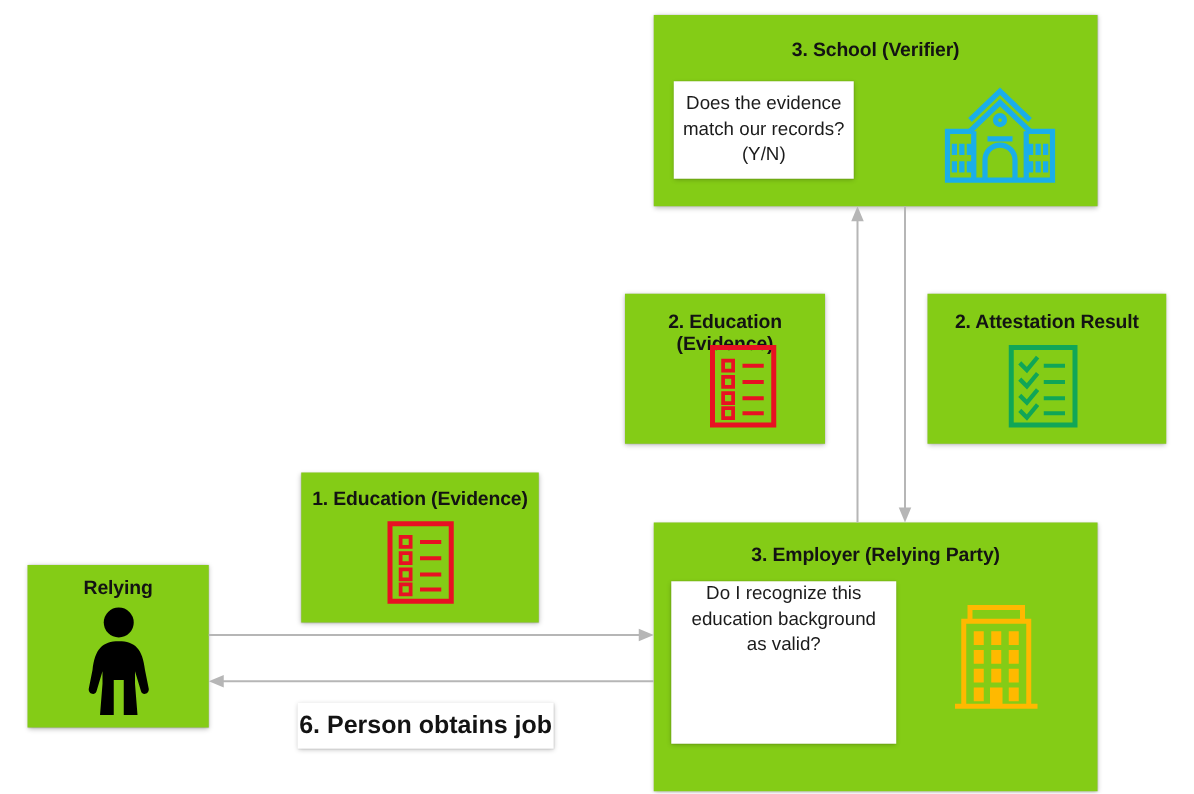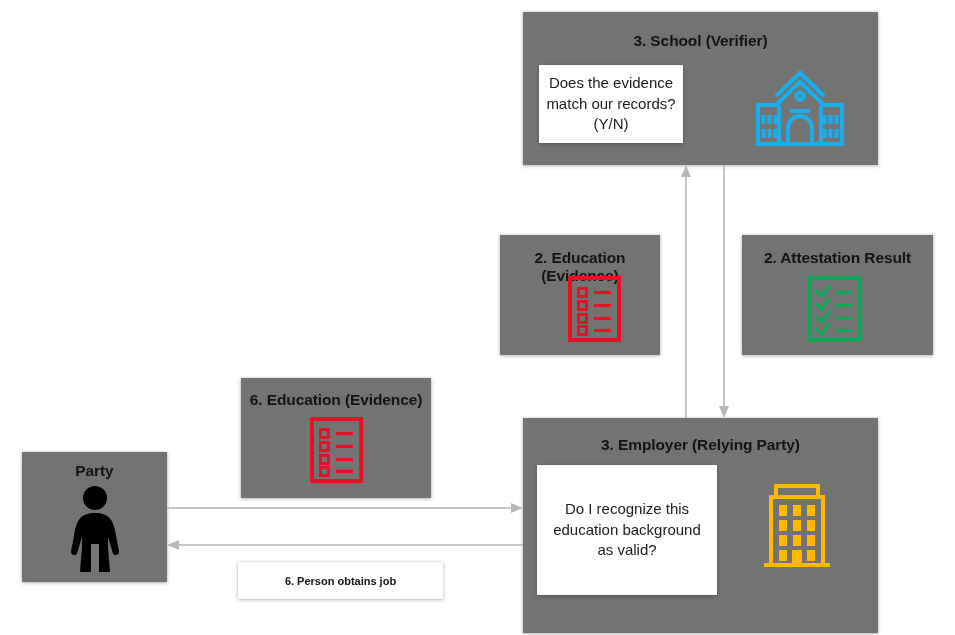--- a/index.html
+++ b/index.html
@@ -13,21 +13,21 @@
   }
   #canvas {
     position: relative;
     width: 955px;
     height: 635px;
     background: #ffffff;
     overflow: hidden;
   }
   .card {
     position: absolute;
-    background: #737373;
+    background: #84cc16;
     box-shadow: 0 1px 4px rgba(0,0,0,0.28), 0 0 1px rgba(0,0,0,0.18);
     box-sizing: border-box;
   }
   .card-title {
     position: absolute;
     left: 0;
     right: 0;
     text-align: center;
     font-size: 15.5px;
     font-weight: 700;
@@ -56,21 +56,21 @@
   }
 
   
   .flat-label {
     position: absolute;
     background: #ffffff;
     box-shadow: 0 1px 4px rgba(0,0,0,0.28), 0 0 1px rgba(0,0,0,0.18);
     display: flex;
     align-items: center;
     justify-content: center;
-    font-size: 11px;
+    font-size: 20px;
     font-weight: 700;
     color: #131313;
     box-sizing: border-box;
   }
 
   
   .arrow {
     position: absolute;
   }
   .arrow svg { display: block; overflow: visible; }
@@ -155,57 +155,57 @@
           <line x1="29" y1="17.5" x2="46" y2="17.5"></line>
           <line x1="29" y1="30.5" x2="46" y2="30.5"></line>
           <line x1="29" y1="43.5" x2="46" y2="43.5"></line>
           <line x1="29" y1="55.5" x2="46" y2="55.5"></line>
         </g>
       </svg>
     </span>
   </div>
 
   <div class="card" style="left:241px; top:378px; width:190px; height:120px;">
-    <div class="card-title" style="top:13px;">6. Education (Evidence)</div>
+    <div class="card-title" style="top:13px;">1. Education (Evidence)</div>
     <span class="icon-holder" style="left:68px; top:38px; width:55px; height:68px;">
       <svg viewBox="0 0 55 68" width="55" height="68" aria-hidden="true">
         <rect x="3" y="3" width="49" height="62" fill="none" stroke="#e81123" stroke-width="4"></rect>
         <g fill="none" stroke="#e81123" stroke-width="3">
           <rect x="11.5" y="13.5" width="8" height="8"></rect>
           <rect x="11.5" y="26.5" width="8" height="8"></rect>
           <rect x="11.5" y="39.5" width="8" height="8"></rect>
           <rect x="11.5" y="51.5" width="8" height="8"></rect>
         </g>
         <g stroke="#e81123" stroke-width="3.2" stroke-linecap="butt">
           <line x1="27" y1="17.5" x2="44" y2="17.5"></line>
           <line x1="27" y1="30.5" x2="44" y2="30.5"></line>
           <line x1="27" y1="43.5" x2="44" y2="43.5"></line>
           <line x1="27" y1="55.5" x2="44" y2="55.5"></line>
         </g>
       </svg>
     </span>
   </div>
 
   <div class="card" style="left:22px; top:452px; width:145px; height:130px;">
-    <div class="card-title" style="top:10px;">Party</div>
+    <div class="card-title" style="top:10px;">Relying</div>
     <span class="icon-holder" style="left:45px; top:32px; width:56px; height:90px;">
       <svg viewBox="0 0 56 90" width="56" height="90" aria-hidden="true">
         <g fill="#000000">
           <circle cx="28" cy="14" r="12"></circle>
           <path d="M28,29 C15,29 9,35 7,52 L4,67 C3.4,71 9,73 10.2,69 L15,53 L15,63
                    L13,88 L24,88 L24,60 L32,60 L32,88 L43,88 L41,63 L41,53 L45.8,69
                    C47,73 52.6,71 52,67 L49,52 C47,35 41,29 28,29 Z"></path>
         </g>
       </svg>
     </span>
   </div>
 
   <div class="card" style="left:523px; top:418px; width:355px; height:215px;">
     <div class="card-title" style="top:18px;">3. Employer (Relying Party)</div>
-    <div class="inner-card" style="left:14px; top:47px; width:180px; height:130px; justify-content:space-between;">
+    <div class="inner-card" style="left:14px; top:47px; width:180px; height:130px; flex-direction:column;justify-content:space-between;">
       <p style="padding:0 8px;">Do I recognize this education background as valid?</p>
     </div>
     <span class="icon-holder" style="left:237px; top:62px; width:74px; height:92px;">
       <svg viewBox="0 0 74 92" width="74" height="92" aria-hidden="true">
         <g fill="none" stroke="#ffb900" stroke-width="4">
 
           <polyline points="16,17 16,6 58,6 58,17"></polyline>
 
           <polyline points="11,85 11,17 63,17 63,85"></polyline>
 

